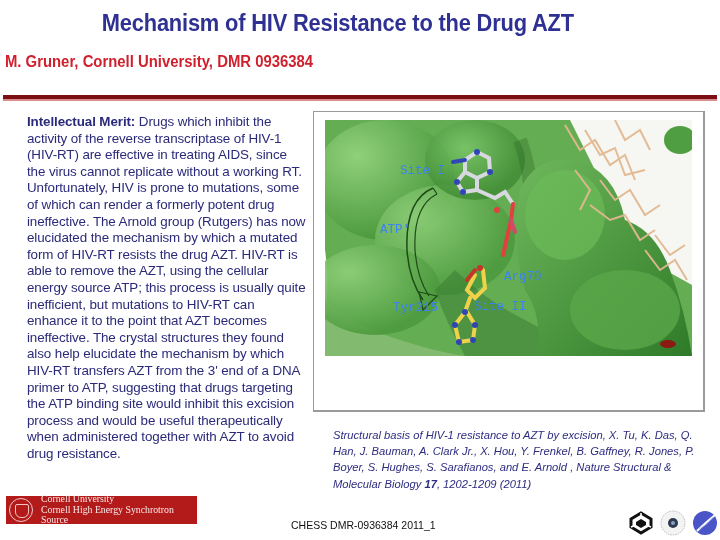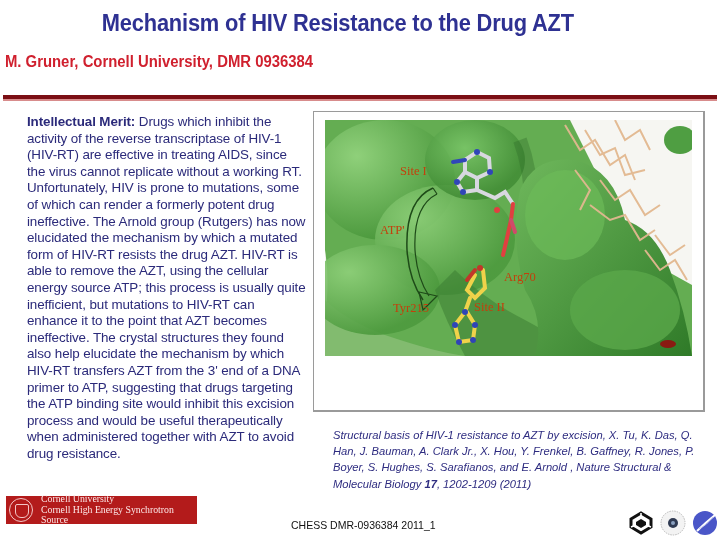--- a/index.html
+++ b/index.html
@@ -35,22 +35,22 @@
     }
     .figure-img {
       position: absolute; left: 11px; top: 8px; width: 367px; height: 236px; overflow: hidden;
     }
     .figure-caption {
       position: absolute; left: 15px; top: 257px; width: 370px;
       font-size: 11.1px; line-height: 16px; color: #3d3a8e; letter-spacing: -0.05px;
     }
 
     .fig-label {
-      position: absolute; font-size: 12.5px; color: #c2410c;
-      font-family: Liberation Serif, serif;
+      position: absolute; font-size: 12.5px; color: #3b82f6;
+      font-family: Liberation Mono, monospace;
     }
 
     .citation {
       position: absolute; left: 333px; top: 427px; width: 380px;
       font-size: 11.2px; line-height: 16.2px; font-style: italic; color: #2e2c80;
     }
     .citation b { font-weight: bold; }
 
     .cornell-banner {
       position: absolute; left: 6px; top: 496px; width: 191px; height: 28px;

